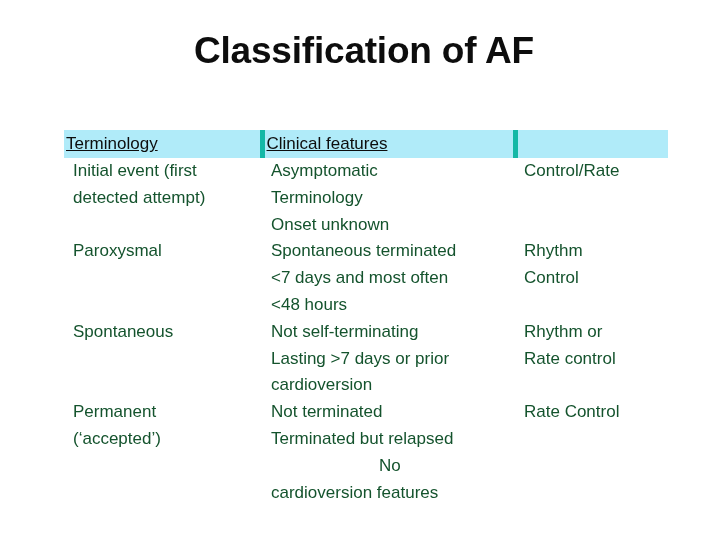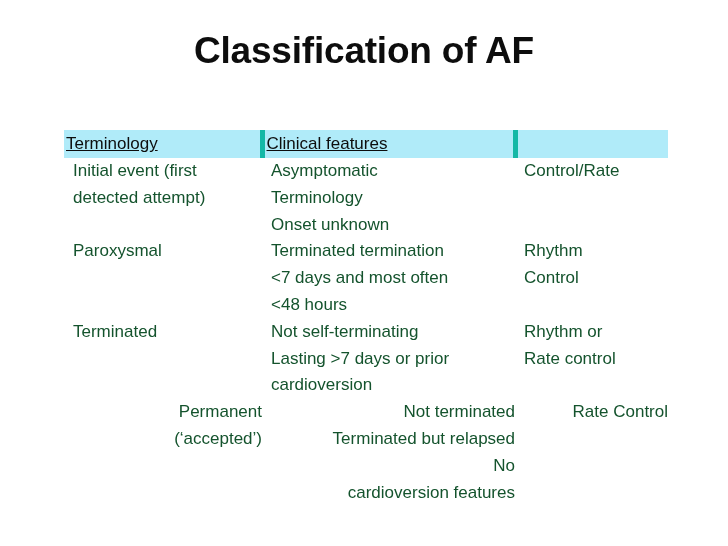--- a/index.html
+++ b/index.html
@@ -88,21 +88,20 @@
   .body-row .line {
     display: block;
     white-space: pre;
   }
   .body-row .line.indent {
     padding-left: 108px;
   }
   
   #af-table tr.body-row:last-child > td {
     padding-bottom: 12px;
-    text-align: right;
   }
 </style>
 </head>
 <body>
 
 <div id="slide">
 
   <div id="slide-title">Classification of AF</div>
 
   <table id="af-table">
@@ -146,36 +145,36 @@
           </td>
         </tr>
         <tr class="body-row">
           <td>
             <div class="cell-inner">
               <span class="line">Paroxysmal</span>
             </div>
           </td>
           <td>
             <div class="cell-inner">
-              <span class="line">Terminated termination</span>
+              <span class="line">Spontaneous terminated</span>
               <span class="line">&lt;7 days and most often</span>
               <span class="line">&lt;48 hours</span>
             </div>
           </td>
           <td>
             <div class="cell-inner">
               <span class="line">Rhythm</span>
               <span class="line">Control</span>
             </div>
           </td>
         </tr>
         <tr class="body-row">
           <td>
             <div class="cell-inner">
-              <span class="line">Terminated</span>
+              <span class="line">Spontaneous</span>
             </div>
           </td>
           <td>
             <div class="cell-inner">
               <span class="line">Not self-terminating</span>
               <span class="line">Lasting &gt;7 days or prior</span>
               <span class="line">cardioversion</span>
             </div>
           </td>
           <td>

